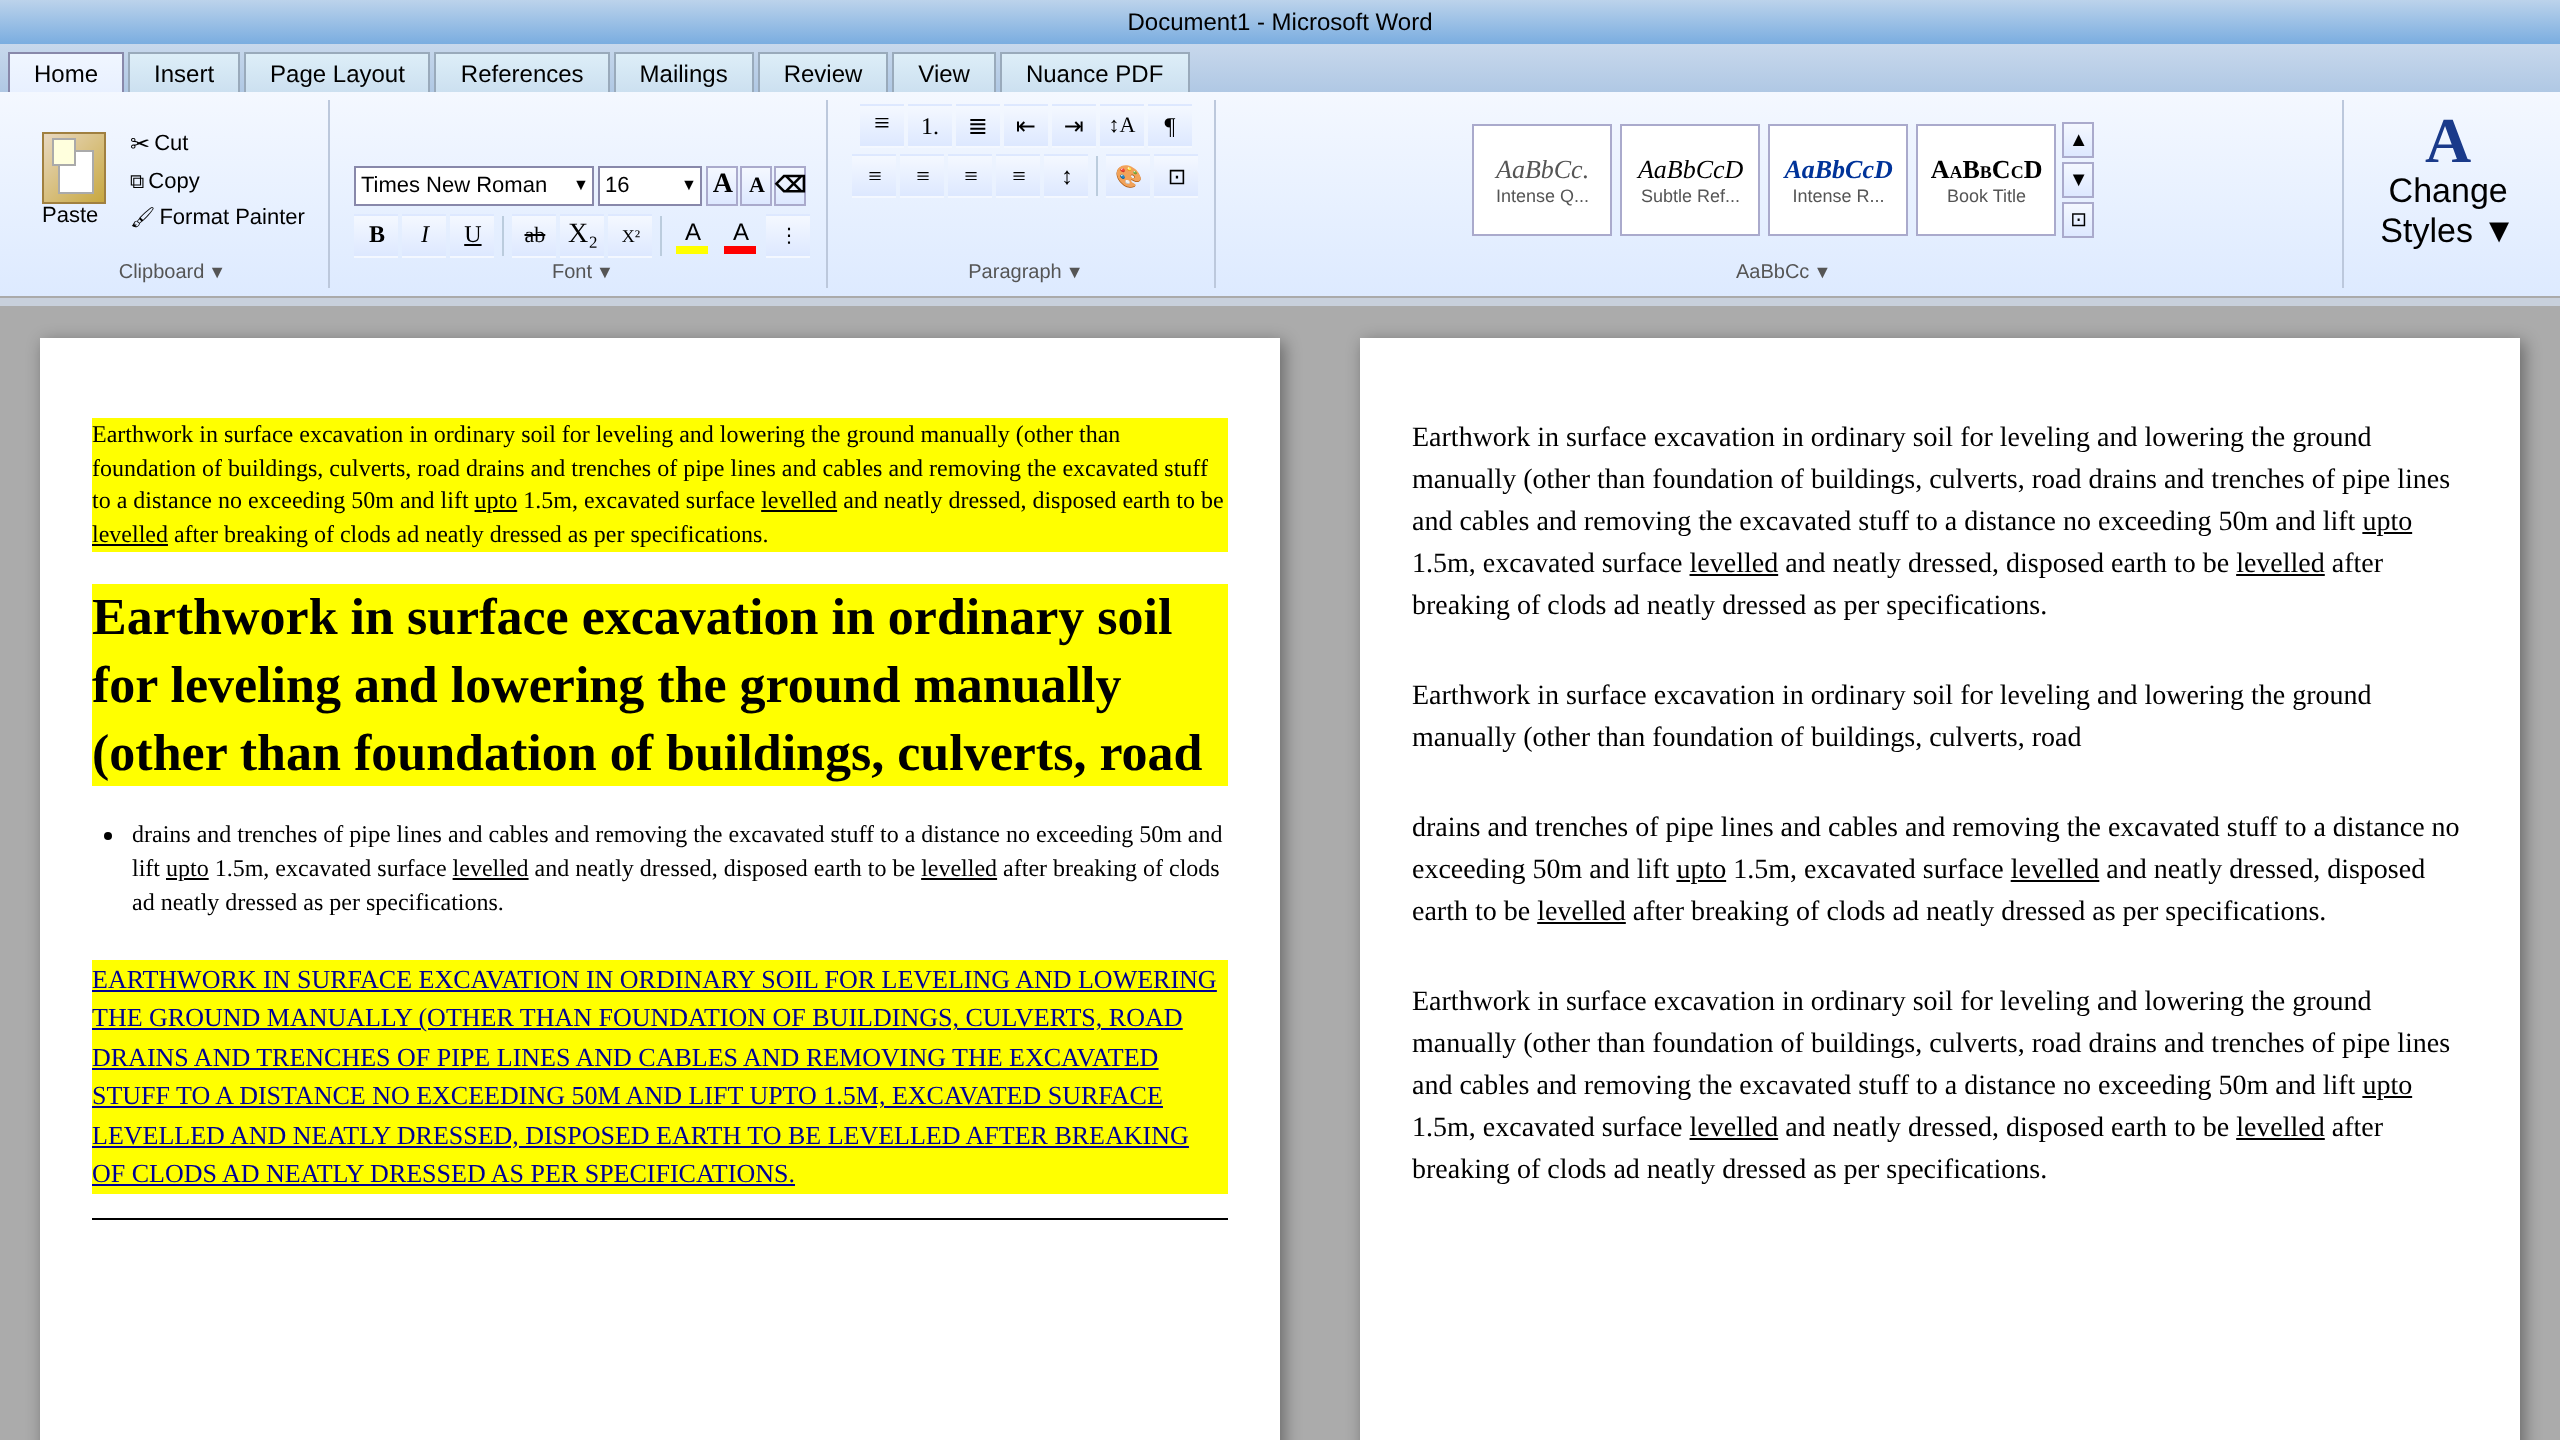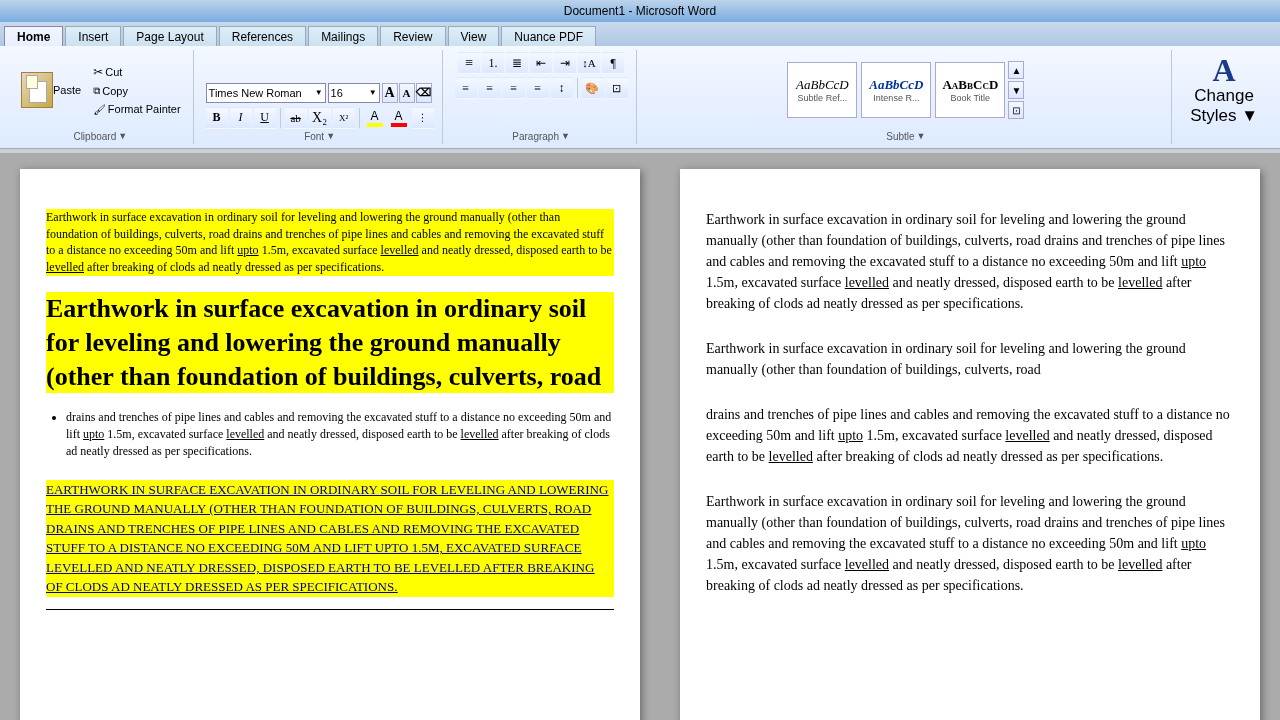--- a/index.html
+++ b/index.html
@@ -38,21 +38,21 @@
       border: 1px solid #9ab;
       border-bottom: none;
       background: linear-gradient(to bottom, #ddeef8, #cce0f0);
       margin-right: 2px;
       height: 20px;
       display: flex;
       align-items: center;
     }
     .tab.active {
       background: linear-gradient(to bottom, #f0f6ff, #e8f0ff);
-      font-weight: bold;
+      font-weight: normal;
       border-color: #88a;
     }
 
     
     #ribbon-content {
       background: linear-gradient(to bottom, #f4f8ff, #ddeaff);
       padding: 4px 8px;
       display: flex;
       align-items: stretch;
       gap: 4px;
@@ -376,21 +376,21 @@
     <div class="tab">
         <span>Nuance PDF</span>
       </div>
   </div>
 
   <div id="ribbon-content">
 
     <div class="ribbon-group">
       <div class="ribbon-group-content">
         <div class="paste-btn">
-          <div style="display:flex;flex-direction:row;align-items:center;">
+          <div style="display:flex;flex-direction:column;">
             <div style="width:32px;height:36px;background:linear-gradient(135deg,#e8d8c0,#c8a840);border:1px solid #a08040;position:relative;">
               <div style="width:18px;height:22px;background:white;border:1px solid #aaa;position:absolute;top:8px;left:7px;"></div>
               <div style="width:12px;height:14px;background:#ffd;border:1px solid #aaa;position:absolute;top:2px;left:4px;"></div>
             </div>
             <span style="font-size:11px;font-family:Arial,sans-serif;">Paste</span>
           </div>
         </div>
         <div class="small-btn-col">
           <div class="small-btn">
             <span style="font-size:12px;">✂</span>
@@ -480,40 +480,44 @@
       <div class="ribbon-group-label">
         <span>Paragraph</span>
         <span style="font-size:9px;">▼</span>
       </div>
     </div>
 
     <div class="ribbon-group" style="flex:1;">
       <div class="ribbon-group-content" style="align-items:center;">
         <div class="styles-area">
           <div class="style-item">
+            <div class="style-preview" style="font-size:13px;font-style:italic;color:#555;">AaBbCc.</div>
+            <div class="style-label">Intense Q...</div>
+          </div>
+          <div class="style-item">
             <div class="style-preview" style="font-size:13px;font-style:italic;">AaBbCcD</div>
             <div class="style-label">Subtle Ref...</div>
           </div>
           <div class="style-item">
             <div class="style-preview" style="font-size:13px;font-weight:bold;font-style:italic;color:#003399;">AaBbCcD</div>
             <div class="style-label">Intense R...</div>
           </div>
           <div class="style-item">
             <div class="style-preview" style="font-size:13px;font-weight:bold;font-variant:small-caps;">AaBbCcD</div>
             <div class="style-label">Book Title</div>
           </div>
         </div>
         <div class="styles-nav">
           <div class="styles-nav-btn">▲</div>
           <div class="styles-nav-btn">▼</div>
           <div class="styles-nav-btn">⊡</div>
         </div>
       </div>
       <div class="ribbon-group-label">
-        <span>Subtle</span>
+        <span>AaBbCc</span>
         <span style="font-size:9px;">▼</span>
       </div>
     </div>
 
     <div class="ribbon-group">
       <div class="ribbon-group-content">
         <div class="change-styles">
           <div class="change-styles-A" style="color:#1a3a8a;font-weight:bold;">A</div>
           <div style="font-size:17px;font-family:Arial,sans-serif;text-align:center;line-height:1.2;">Change<br>Styles ▼</div>
         </div>

